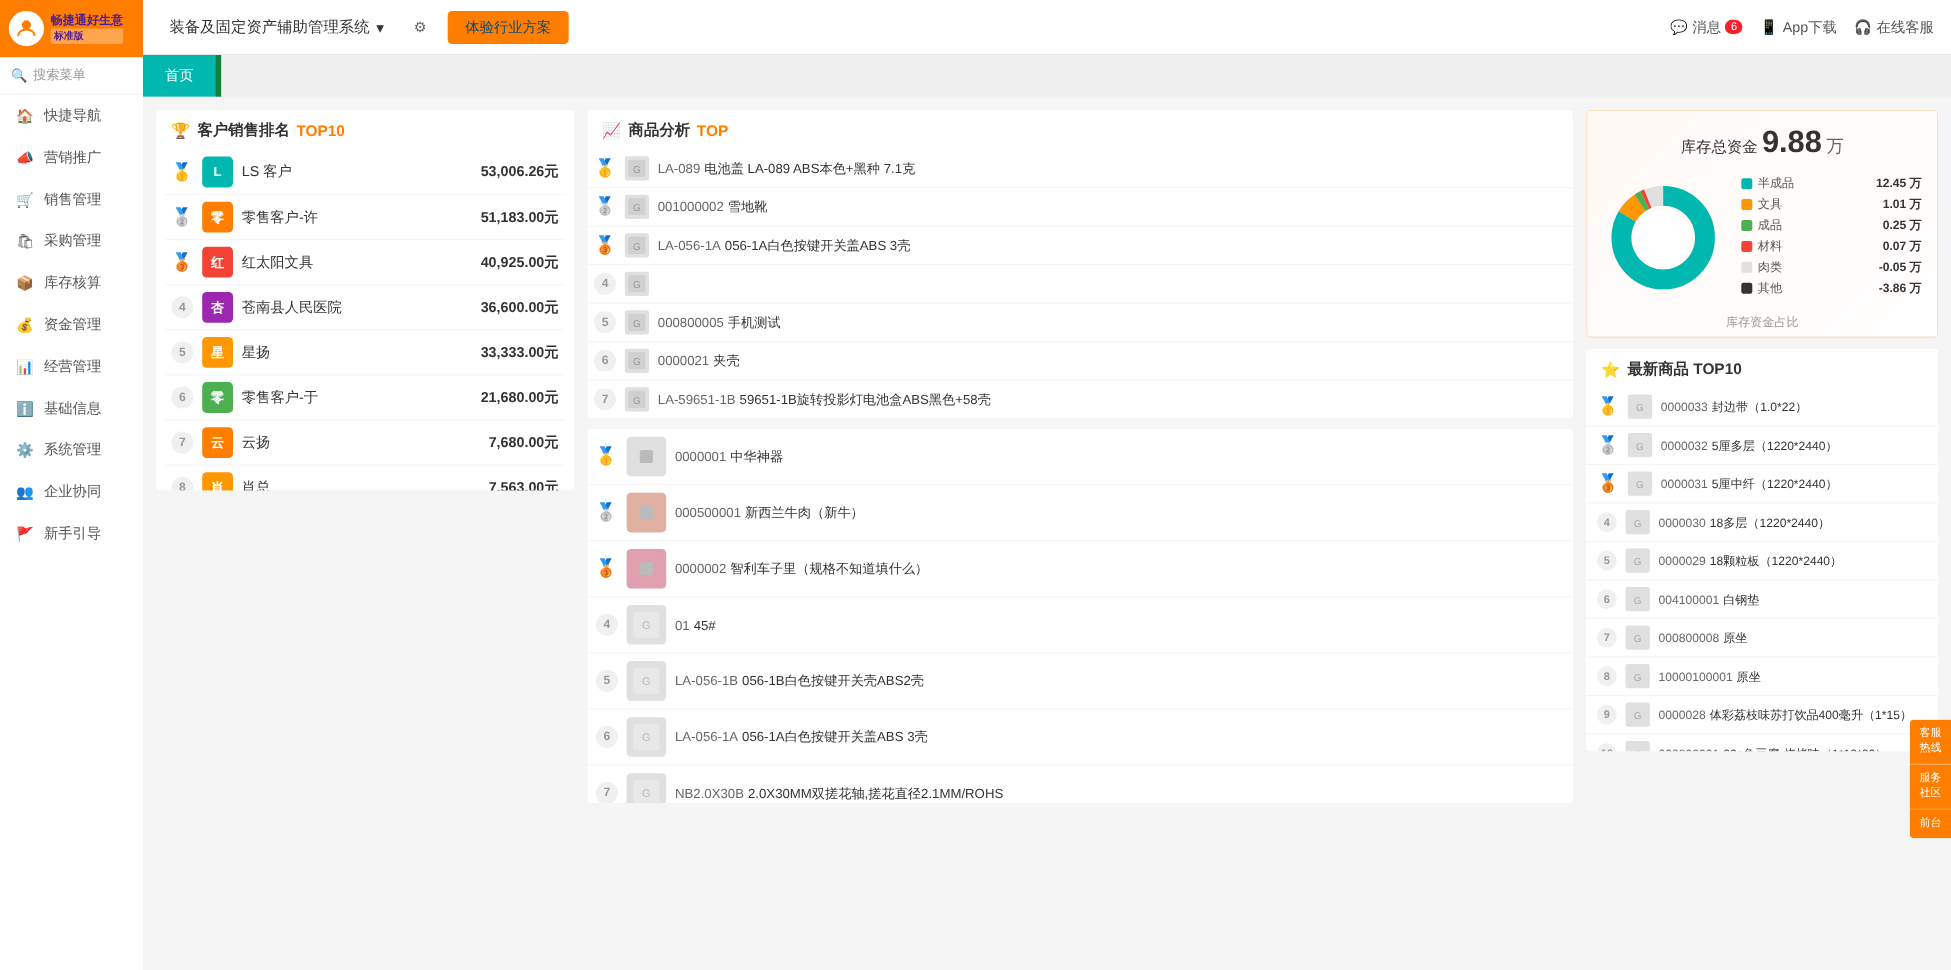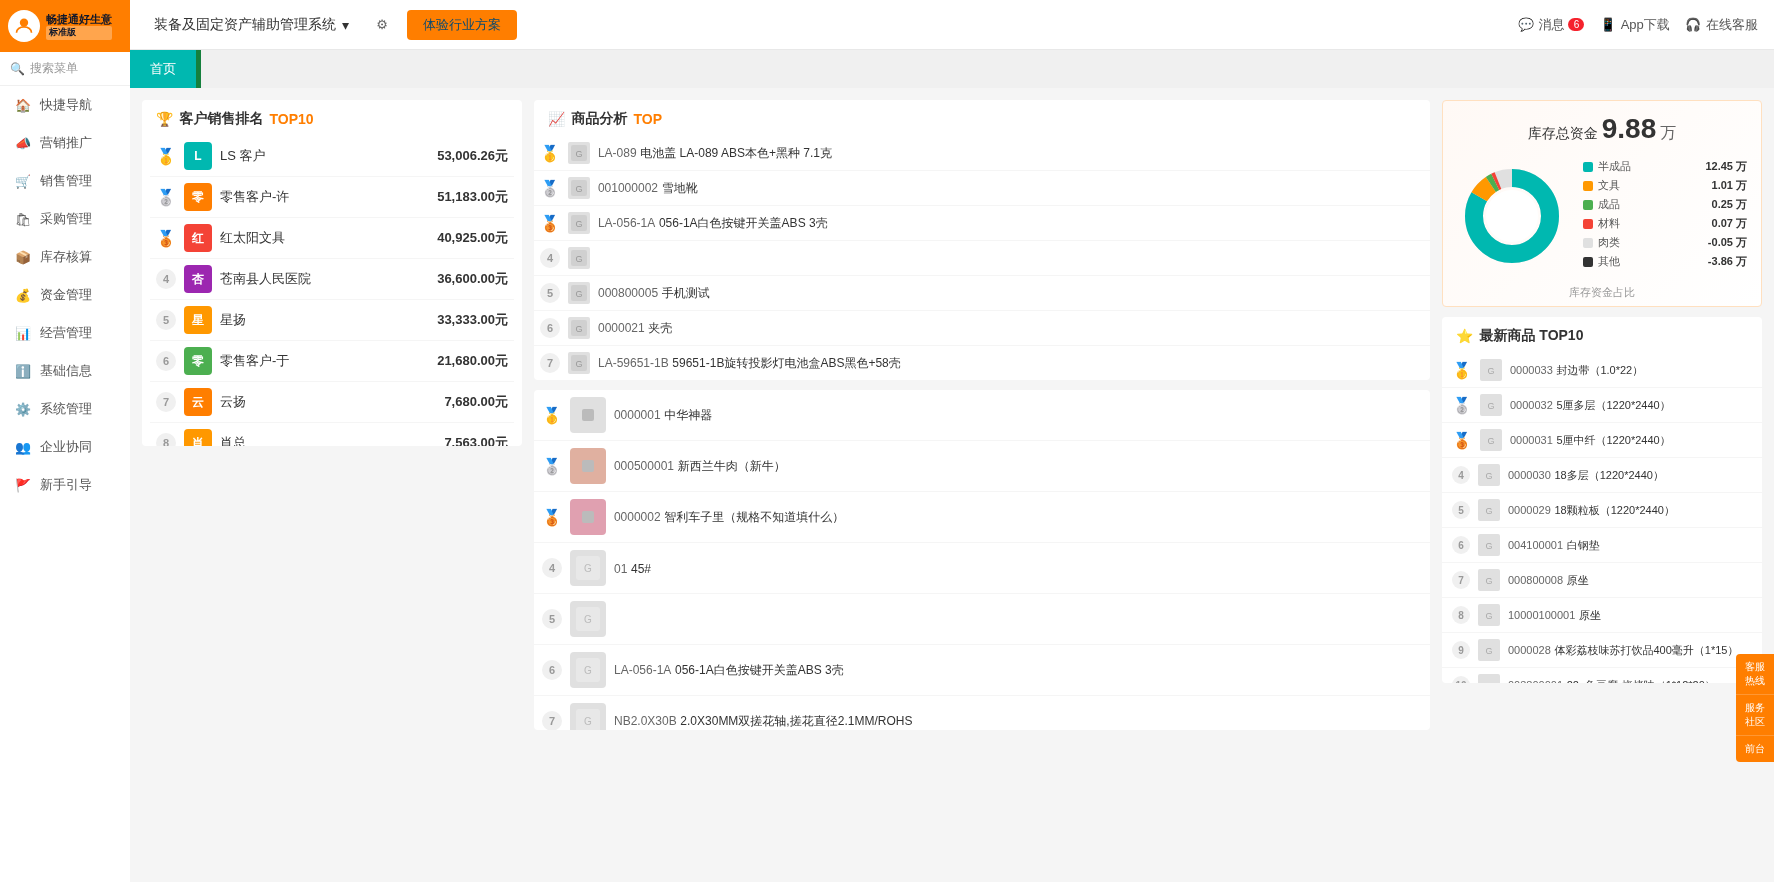--- a/index.html
+++ b/index.html
@@ -14,21 +14,21 @@
       flex-direction: column;
       box-shadow: 2px 0 5px rgba(0,0,0,0.05);
       flex-shrink: 0;
     }
     .sidebar-logo {
       background: #ff7e00;
       padding: 10px 8px;
       display: flex;
       align-items: center;
       gap: 6px;
-      color: #0f172a;
+      color: #4c1d95;
       font-size: 12px;
       font-weight: bold;
       min-height: 50px;
     }
     .sidebar-logo .logo-icon {
       width: 32px;
       height: 32px;
       background: #fff;
       border-radius: 50%;
       display: flex;
@@ -741,20 +741,24 @@
     </div>
   </div>
               <div class="product-item">
     <div class="rank-num">5</div>
     <div class="product-img">
       <svg class="product-img-placeholder" viewBox="0 0 24 24">
                     <rect width="24" height="24" rx="3" fill="#e8e8e8"></rect>
                     <text x="12" y="16" text-anchor="middle" font-size="10" fill="#bbb">G</text>
                   </svg>
     </div>
+    <div style="flex:1;min-width:0;">
+      <span class="product-code">LA-056-1B</span>
+      <span class="product-name"> 056-1B白色按键开关壳ABS2壳</span>
+    </div>
   </div>
               <div class="product-item">
     <div class="rank-num">6</div>
     <div class="product-img">
       <svg class="product-img-placeholder" viewBox="0 0 24 24">
                     <rect width="24" height="24" rx="3" fill="#e8e8e8"></rect>
                     <text x="12" y="16" text-anchor="middle" font-size="10" fill="#bbb">G</text>
                   </svg>
     </div>
     <div style="flex:1;min-width:0;">

